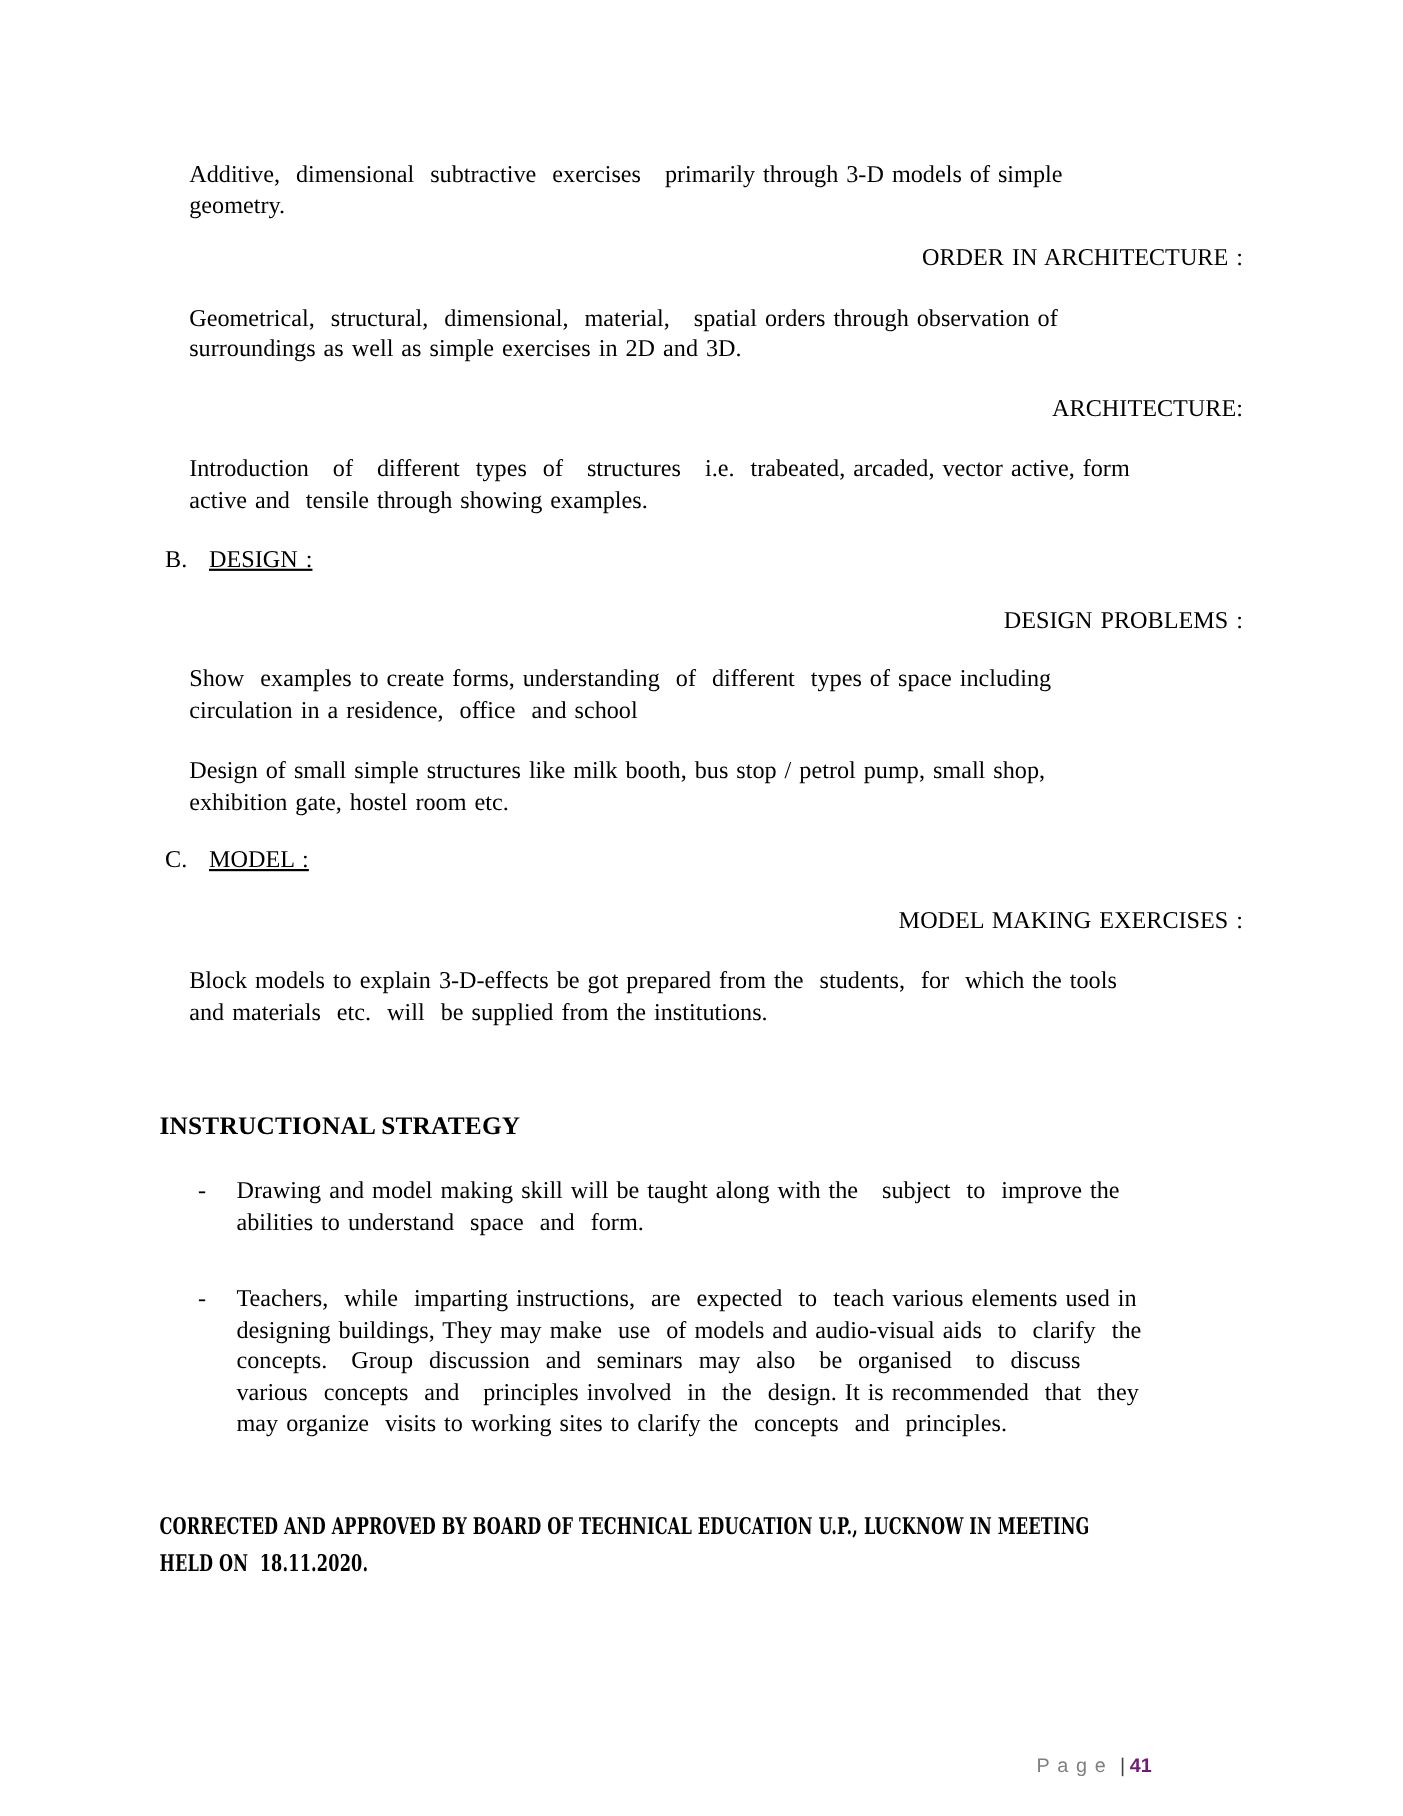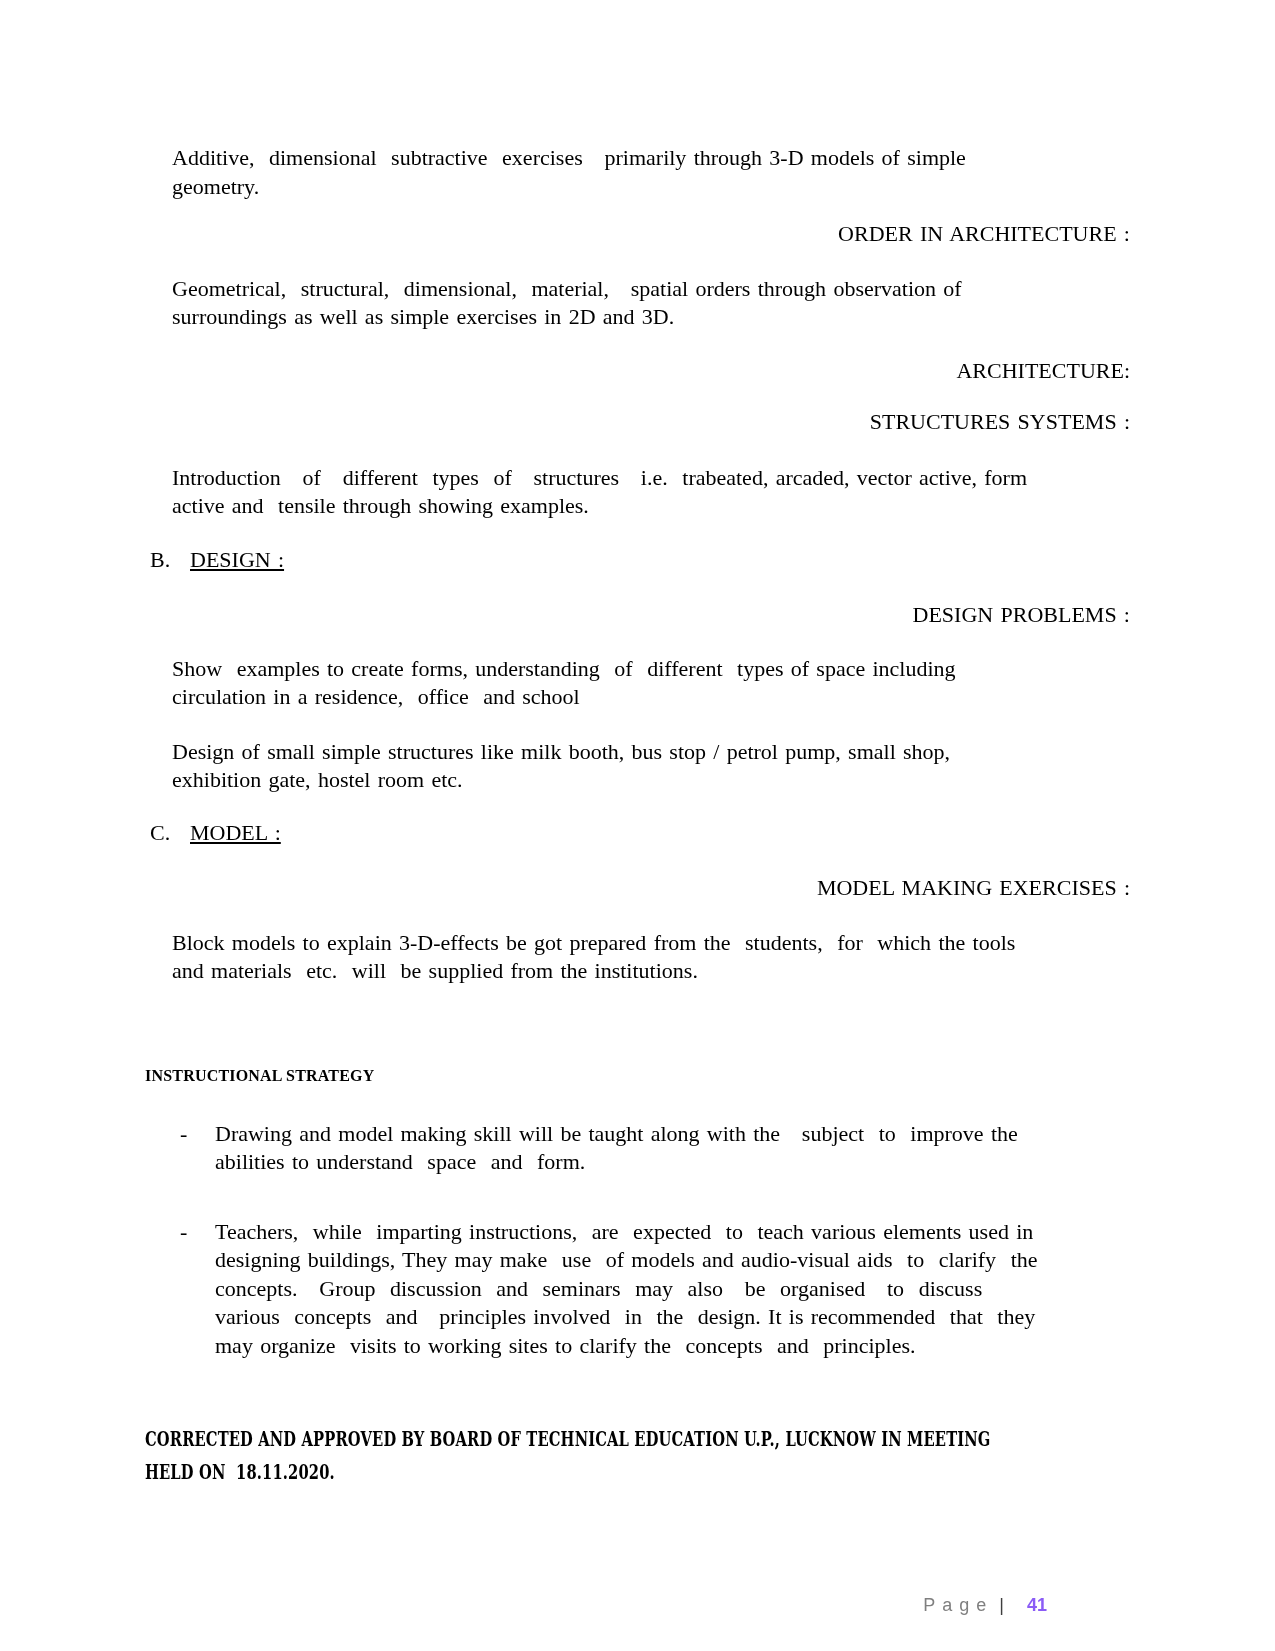--- a/index.html
+++ b/index.html
@@ -49,21 +49,21 @@
     padding-left: 5px;
     box-sizing: border-box;
     flex: 0 0 auto;
   }
   .letter-title {
     flex: 1 1 auto;
     white-space: pre;
     text-decoration: underline;
   }
   .main-heading {
-    font-size: 16px;
+    font-size: 23px;
     font-weight: bold;
     line-height: 30px;
     margin: 0;
     letter-spacing: 0.2px;
   }
   .bullet {
     display: flex;
     margin-left: 35px;
   }
   .bullet-marker {
@@ -109,43 +109,41 @@
   .pg-label {
     color: #7f7f7f;
     letter-spacing: 7px;
   }
   .pg-sep {
     color: #3f3f3f;
     margin-left: 6px;
     margin-right: 4px;
   }
   .pg-num {
-    color: #8b5cf6;
+    color: #701a75;
     font-weight: bold;
-    margin-left: 19px;
   }
 </style>
 </head>
 <body>
 
 <div class="page">
   <div class="content">
 
     <p class="para">Additive,  dimensional  subtractive  exercises   primarily through 3-D models of simple
 geometry.</p>
 
     <p class="subheading mt-19">ORDER IN ARCHITECTURE :</p>
 
     <p class="para mt-26">Geometrical,  structural,  dimensional,  material,   spatial orders through observation of
 surroundings as well as simple exercises in 2D and 3D.</p>
 
     <p class="subheading mt-25">ARCHITECTURE:</p>
 
 
-    <p class="subheading mt-23">STRUCTURES SYSTEMS :</p>
 
     <p class="para mt-27">Introduction   of   different  types  of   structures   i.e.  trabeated, arcaded, vector active, form
 active and  tensile through showing examples.</p>
 
     <div class="letter-item mt-25">
       <span class="letter">B.</span>
       <span class="letter-title">DESIGN :</span>
     </div>
 
     <p class="subheading deep mt-27">DESIGN PROBLEMS :</p>

